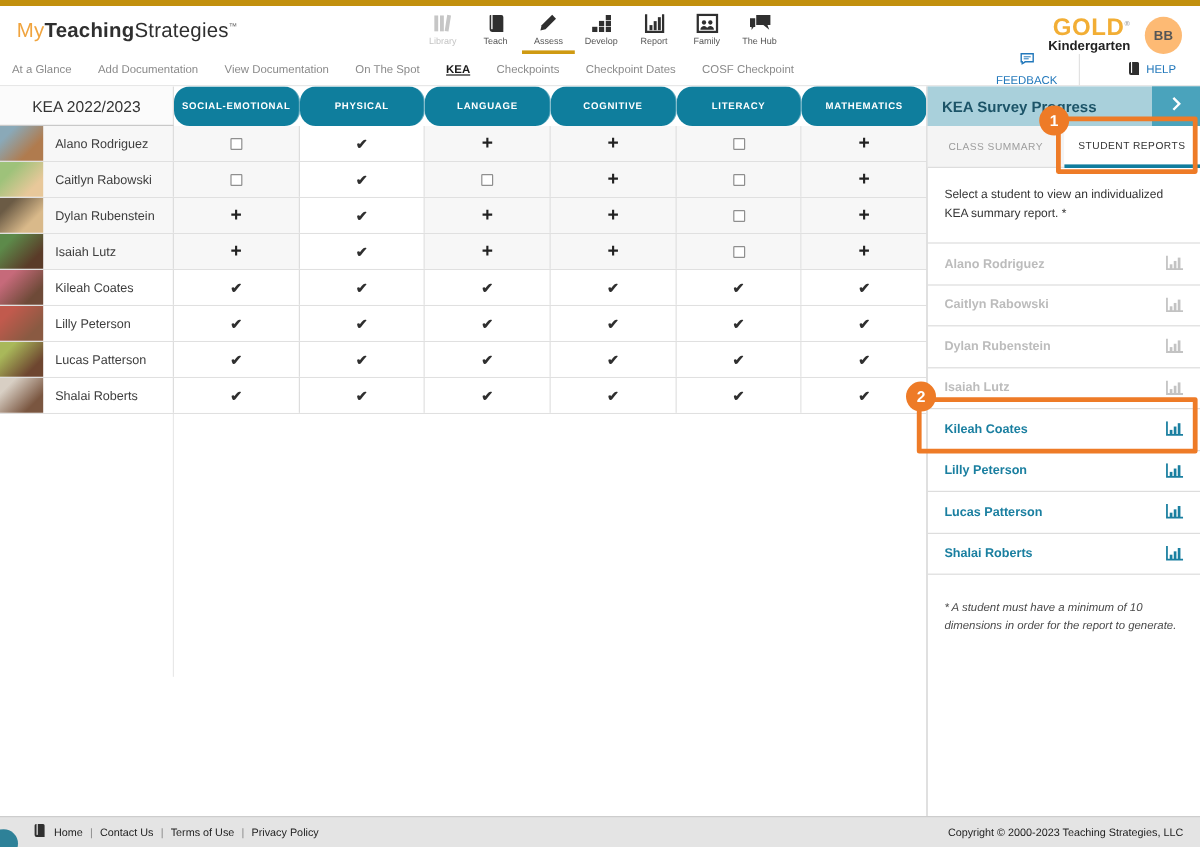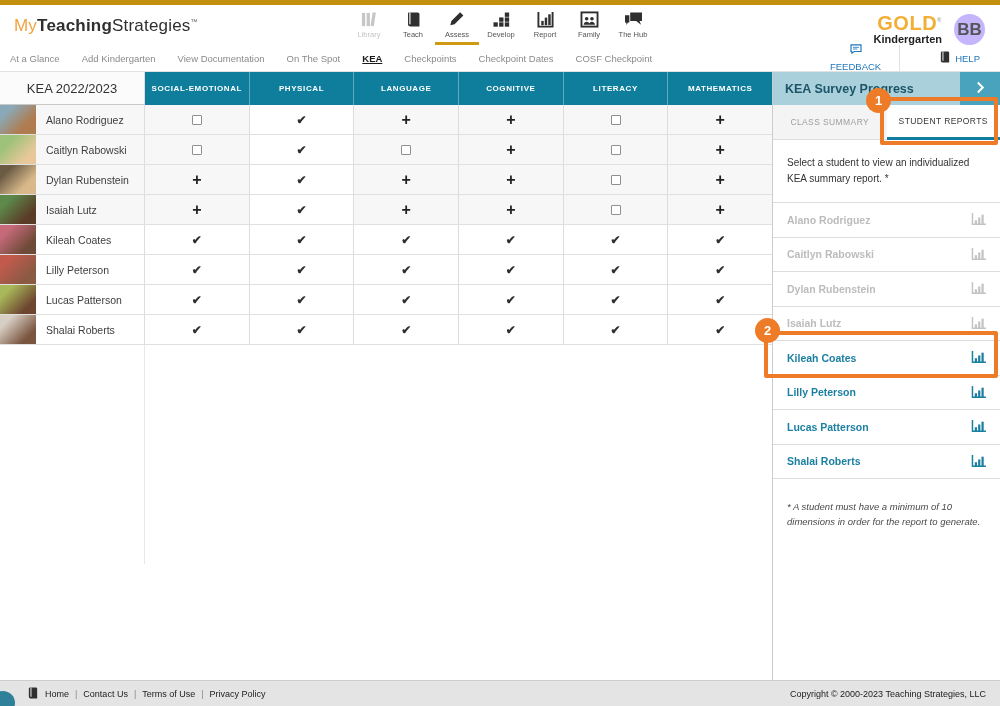--- a/index.html
+++ b/index.html
@@ -24,21 +24,21 @@
   .nav-item.active { border-bottom-color:#cf9a12; }
   .nav-item .nav-icon svg { width:19px; height:17px; display:block; }
   .nav-item .nav-label { font-size:7.5px; color:#555; margin-top:2px; white-space:nowrap; }
   .nav-item.disabled .nav-label { color:#c4c4c4;text-align:right; }
 
   .gold-block { position:absolute; right:58px; top:8px; text-align:right; line-height:1.05; }
   .gold-word { font-size:20px; font-weight:bold; color:#f2ae35; letter-spacing:0.5px; }
   .gold-word sup { font-size:6px; color:#aaa; }
   .kg { font-size:11px; font-weight:bold; color:#222; }
   .avatar { position:absolute; right:15px; top:9px; width:31px; height:31px; border-radius:50%;
-            background:#c4b5fd; color:#555; font-size:17px; font-weight:bold;
+            background:#fdba74; color:#555; font-size:11px; font-weight:bold;
             display:flex; align-items:center; justify-content:center; cursor:pointer; }
 
   
   .subnav { position:absolute; top:45px; left:0; right:0; height:27px; background:#fff;
             border-bottom:1px solid #e2e2e2; }
   .subnav-items { position:absolute; left:10px; top:0; height:26px; display:flex; align-items:center; gap:22px; }
   .subnav-item { font-size:9.5px; color:#8a8a8a; white-space:nowrap; cursor:pointer; }
   .subnav-item.active { color:#1a1a1a; font-weight:bold; text-decoration:underline; }
   .subnav-right { position:absolute; right:0; top:0; height:26px; display:flex; align-items:center; }
   .feedback, .help { display:flex; align-items:center; gap:5px; font-size:9.5px; color:#2278bb; cursor:pointer; }
@@ -48,21 +48,21 @@
 
   
   .grid { position:absolute; top:72px; left:0; width:772px; height:492px; background:#fff; }
   .grid-header { display:flex; height:33px; }
   .title-cell { width:145px; background:#fbfbfb; border-bottom:1px solid #c9c9c9;
                 border-right:1px solid #ddd; display:flex; align-items:center; justify-content:center;
                 font-size:13px; color:#333; }
   .col-heads { flex:1; display:flex; }
   .col-head { flex:1; background:#0f7e9d; color:#fff; font-size:8px; font-weight:bold;
               letter-spacing:0.6px; display:flex; align-items:center; justify-content:center;
-              border-right:1px solid rgba(255,255,255,0.35); text-align:center; }
+              border-right:1px solid rgba(255,255,255,0.35); text-align:center;border-radius:13px; }
   .col-head:last-child { border-right:none; }
 
   .trow { display:flex; height:30px; border-bottom:1px solid #e0e0e0; }
   .name-cell { width:145px; display:flex; align-items:center; background:#f7f7f7;
                border-right:1px solid #ddd; overflow:hidden; }
   .trow.complete .name-cell { background:#fff; }
   .photo { width:36px; height:30px; flex:none; }
   .trow:nth-child(1) .photo { background:linear-gradient(135deg,#8aa9b8 20%,#b07b4e 70%); }
   .trow:nth-child(2) .photo { background:linear-gradient(135deg,#9ec27a 25%,#e8c89a 75%); }
   .trow:nth-child(3) .photo { background:linear-gradient(135deg,#6b5b45 20%,#d9b98a 70%); }
@@ -214,21 +214,21 @@
     <div class="gold-block">
       <div class="gold-word"><span>GOLD</span><sup>®</sup></div>
       <div class="kg">Kindergarten</div>
     </div>
     <div class="avatar">BB</div>
   </div>
 
   <div class="subnav">
     <div class="subnav-items">
         <span class="subnav-item">At a Glance</span>
-        <span class="subnav-item">Add Kindergarten</span>
+        <span class="subnav-item">Add Documentation</span>
         <span class="subnav-item">View Documentation</span>
         <span class="subnav-item">On The Spot</span>
         <span class="subnav-item active">KEA</span>
         <span class="subnav-item">Checkpoints</span>
         <span class="subnav-item">Checkpoint Dates</span>
         <span class="subnav-item">COSF Checkpoint</span>
       </div>
     <div class="subnav-right">
       <div class="feedback">
         <span>

